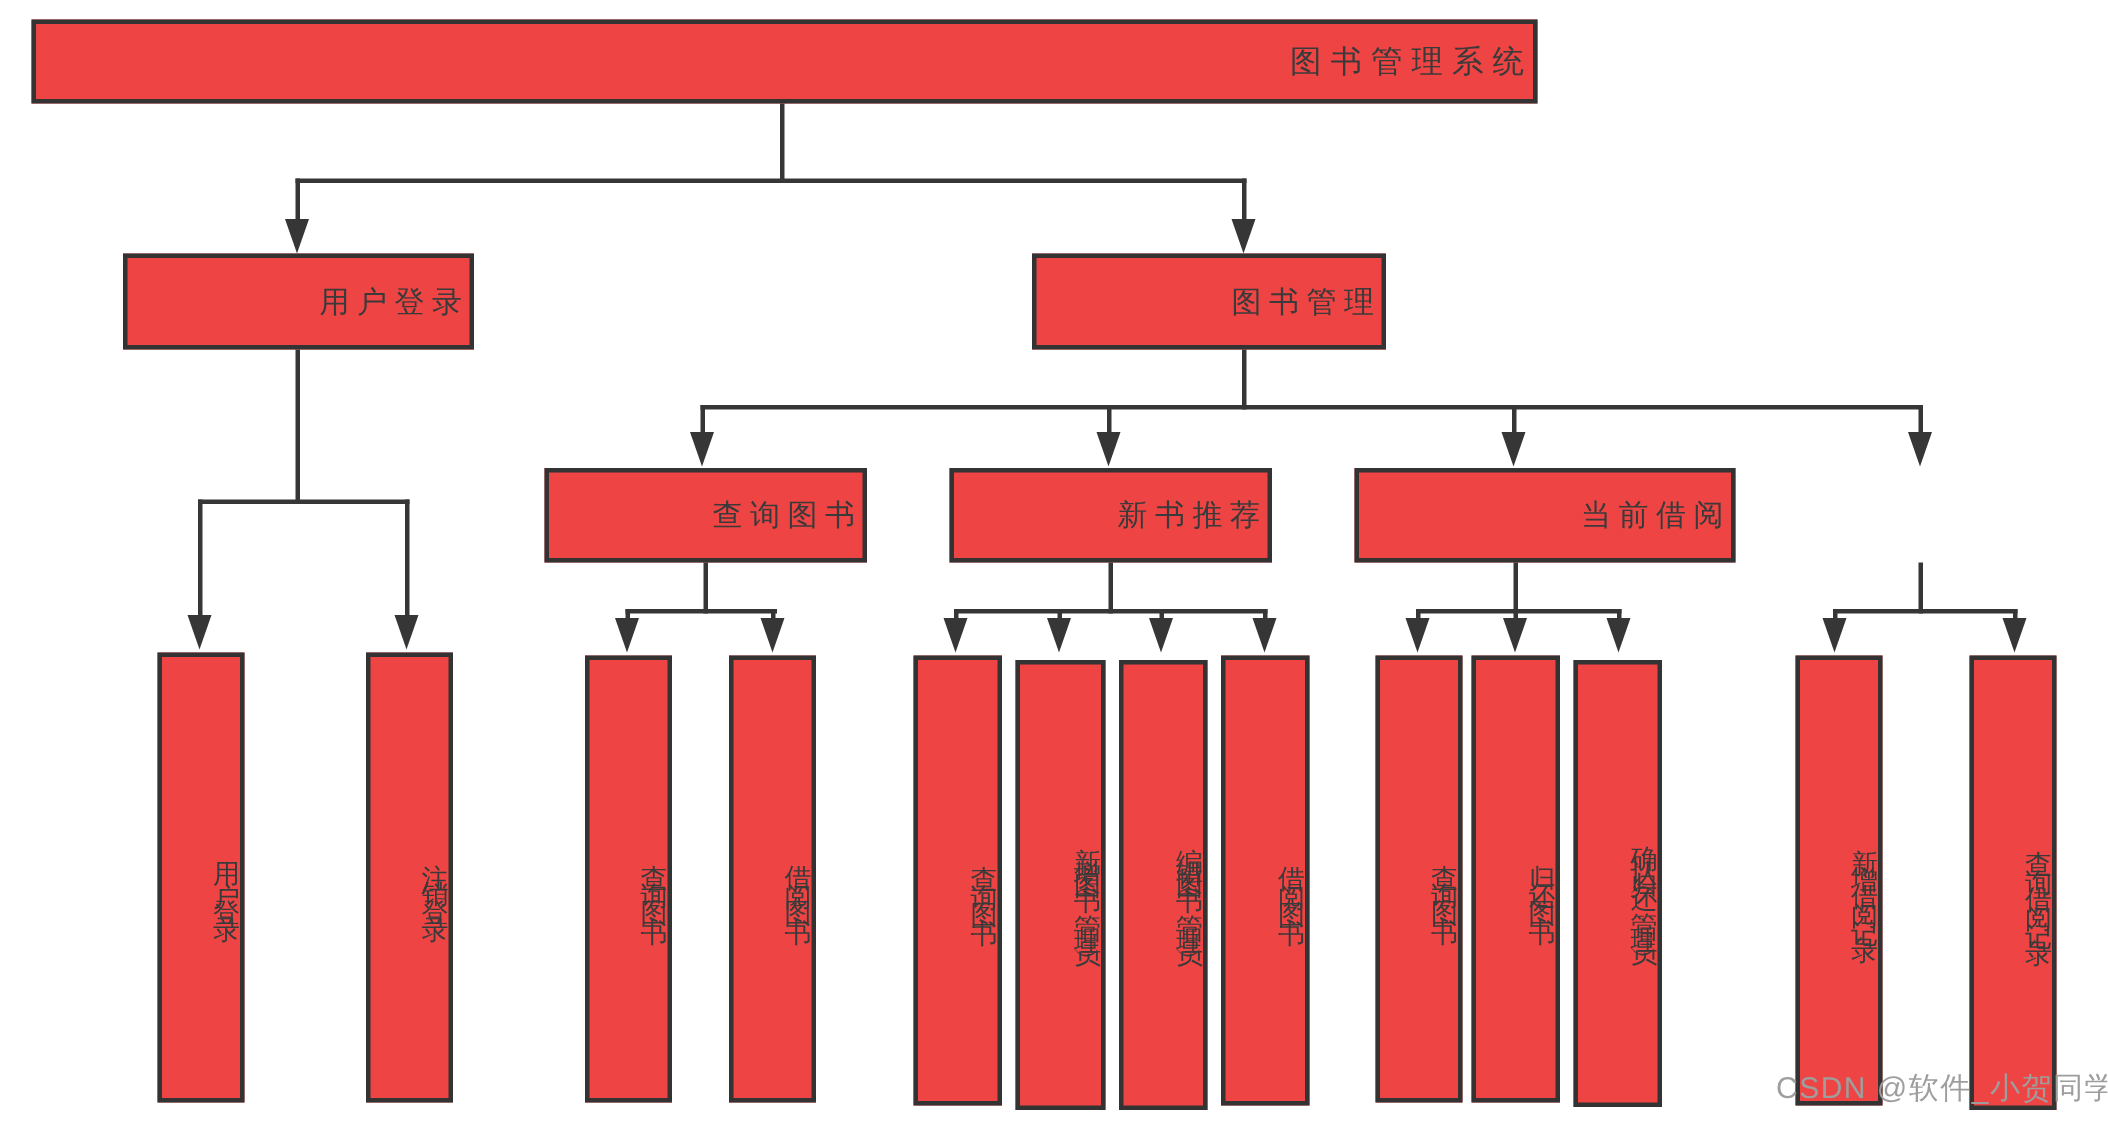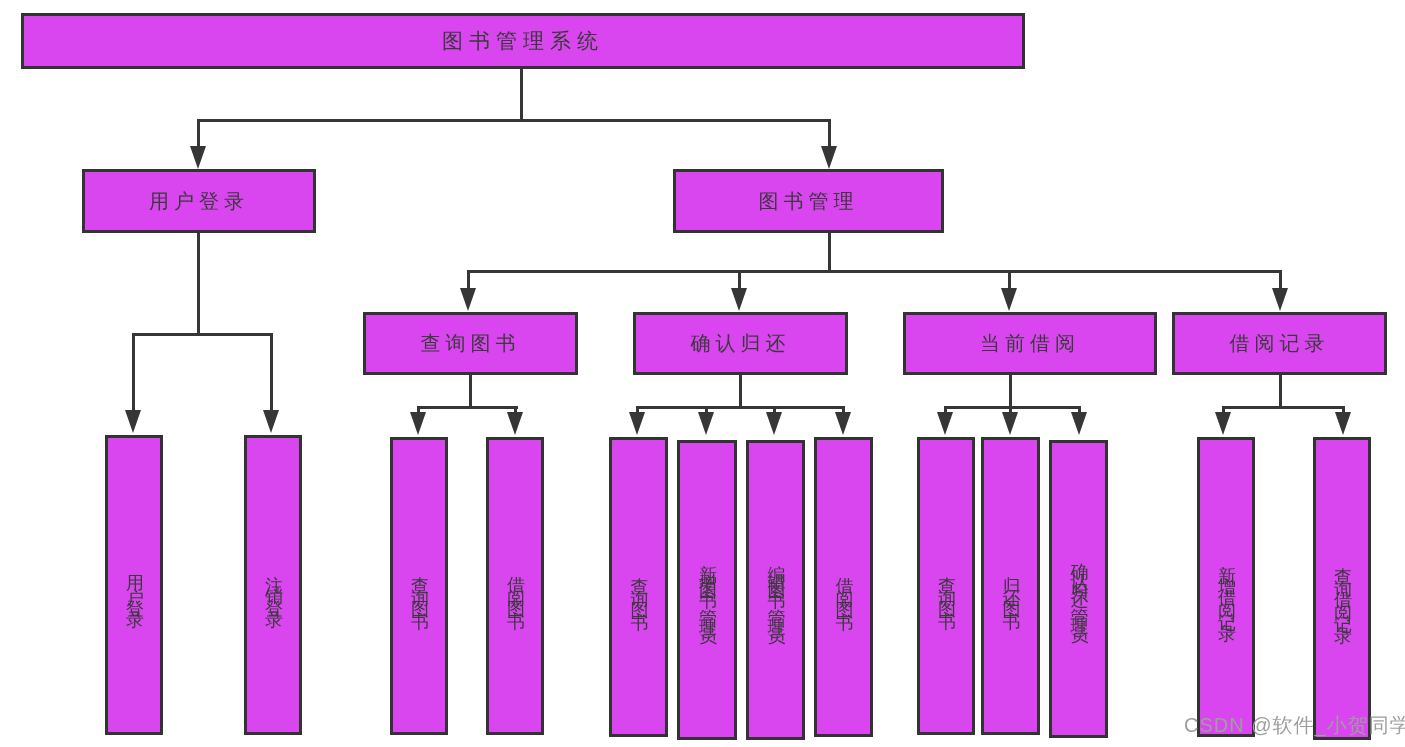--- a/index.html
+++ b/index.html
@@ -1,23 +1,23 @@
 <!DOCTYPE html>
 <html><head>
 <meta charset="utf-8">
 <style>
   html,body{margin:0;padding:0;background:#ffffff;}
   .stage{
     position:relative;width:1405px;height:747px;background:#ffffff;
     font-family:"Liberation Sans","DejaVu Sans",sans-serif;overflow:hidden;
   }
   .box{
-    position:absolute;box-sizing:border-box;background:#d946ef;
+    position:absolute;box-sizing:border-box;background:#ef4444;
     border:3px solid #333333;color:#3a3a3a;
-    display:flex;align-items:center;justify-content:center;
+    display:flex;align-items:center;justify-content:flex-end;
   }
   .hbox{font-size:20px;letter-spacing:5px;white-space:nowrap;}
   .rootbox{font-size:21px;letter-spacing:6px;}
   .vtext{
     writing-mode:vertical-rl;text-orientation:mixed;
     font-size:18px;letter-spacing:12px;line-height:1.1;color:#3a3a3a;
   }
   .vtext.long{letter-spacing:9px;}
   .hline,.vline{position:absolute;background:#363636;}
   .hline{height:3px;}
@@ -44,21 +44,21 @@
   <div class="vline" style="left:520px;top:69px;height:52px"></div>
   <div class="hline" style="left:197px;top:119px;width:634px"></div>
   <div class="vline" style="left:197px;top:119px;height:28px"></div>
   <div class="arrow" style="left:190px;top:146px"></div>
   <div class="vline" style="left:828px;top:119px;height:28px"></div>
   <div class="arrow" style="left:821px;top:146px"></div>
 
   <div class="box hbox" style="left:82px;top:169px;width:234px;height:64px">
     <span>用户登录</span>
   </div>
-  <div class="box hbox" style="left:673px;top:169px;width:271px;height:64px">
+  <div class="box hbox" style="left:688px;top:169px;width:236px;height:64px">
     <span>图书管理</span>
   </div>
 
   <div class="vline" style="left:197px;top:233px;height:102px"></div>
   <div class="hline" style="left:132px;top:333px;width:141px"></div>
   <div class="vline" style="left:132px;top:333px;height:78px"></div>
   <div class="arrow" style="left:125px;top:410px"></div>
   <div class="vline" style="left:270px;top:333px;height:78px"></div>
   <div class="arrow" style="left:263px;top:410px"></div>
 
@@ -70,27 +70,24 @@
   <div class="arrow" style="left:731px;top:288px"></div>
   <div class="vline" style="left:1008px;top:270px;height:18px"></div>
   <div class="arrow" style="left:1001px;top:288px"></div>
   <div class="vline" style="left:1279px;top:270px;height:18px"></div>
   <div class="arrow" style="left:1272px;top:288px"></div>
 
   <div class="box hbox" style="left:363px;top:312px;width:215px;height:63px">
     <span>查询图书</span>
   </div>
   <div class="box hbox" style="left:633px;top:312px;width:215px;height:63px">
-    <span>确认归还</span>
+    <span>新书推荐</span>
   </div>
   <div class="box hbox" style="left:903px;top:312px;width:254px;height:63px">
     <span>当前借阅</span>
-  </div>
-  <div class="box hbox" style="left:1172px;top:312px;width:215px;height:63px">
-    <span>借阅记录</span>
   </div>
 
   <div class="vline" style="left:469px;top:375px;height:34px"></div>
   <div class="hline" style="left:417px;top:406px;width:101px"></div>
   <div class="vline" style="left:417px;top:406px;height:8px"></div>
   <div class="arrow" style="left:410px;top:412px"></div>
   <div class="vline" style="left:514px;top:406px;height:8px"></div>
   <div class="arrow" style="left:507px;top:412px"></div>
 
   <div class="vline" style="left:739px;top:375px;height:34px"></div>

